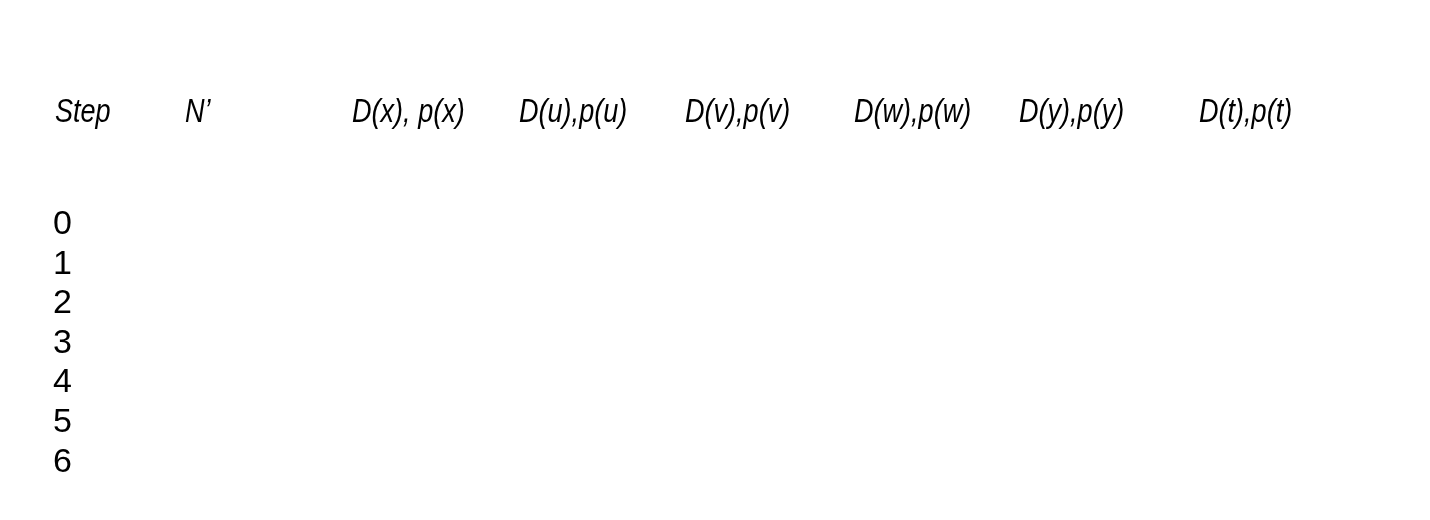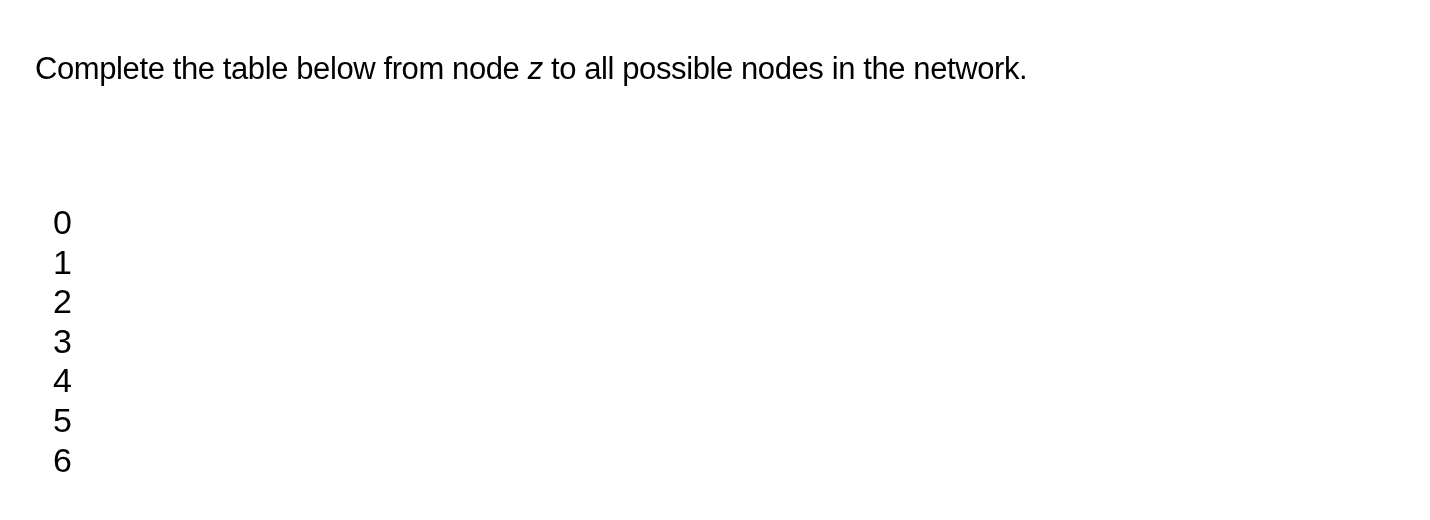--- a/index.html
+++ b/index.html
@@ -71,22 +71,31 @@
     top: 200px;
     width: 1260px;
     height: 290px;
   }
 </style>
 </head>
 <body>
 
 <div class="page">
 
-  <p class="title"><span>Complete the table below from node </span><span class="node-em">z</span><span> to all possible nodes in the network.</span></p>
 
+  <div class="header-row">
+    <span class="hdr c0">Step</span>
+    <span class="hdr c1">N’</span>
+    <span class="hdr c2">D(x), p(x)</span>
+    <span class="hdr c3">D(u),p(u)</span>
+    <span class="hdr c4">D(v),p(v)</span>
+    <span class="hdr c5">D(w),p(w)</span>
+    <span class="hdr c6">D(y),p(y)</span>
+    <span class="hdr c7">D(t),p(t)</span>
+  </div>
 
   <div class="steps-col">
     <span class="step-label">0</span>
     <span class="step-label">1</span>
     <span class="step-label">2</span>
     <span class="step-label">3</span>
     <span class="step-label">4</span>
     <span class="step-label">5</span>
     <span class="step-label">6</span>
   </div>

